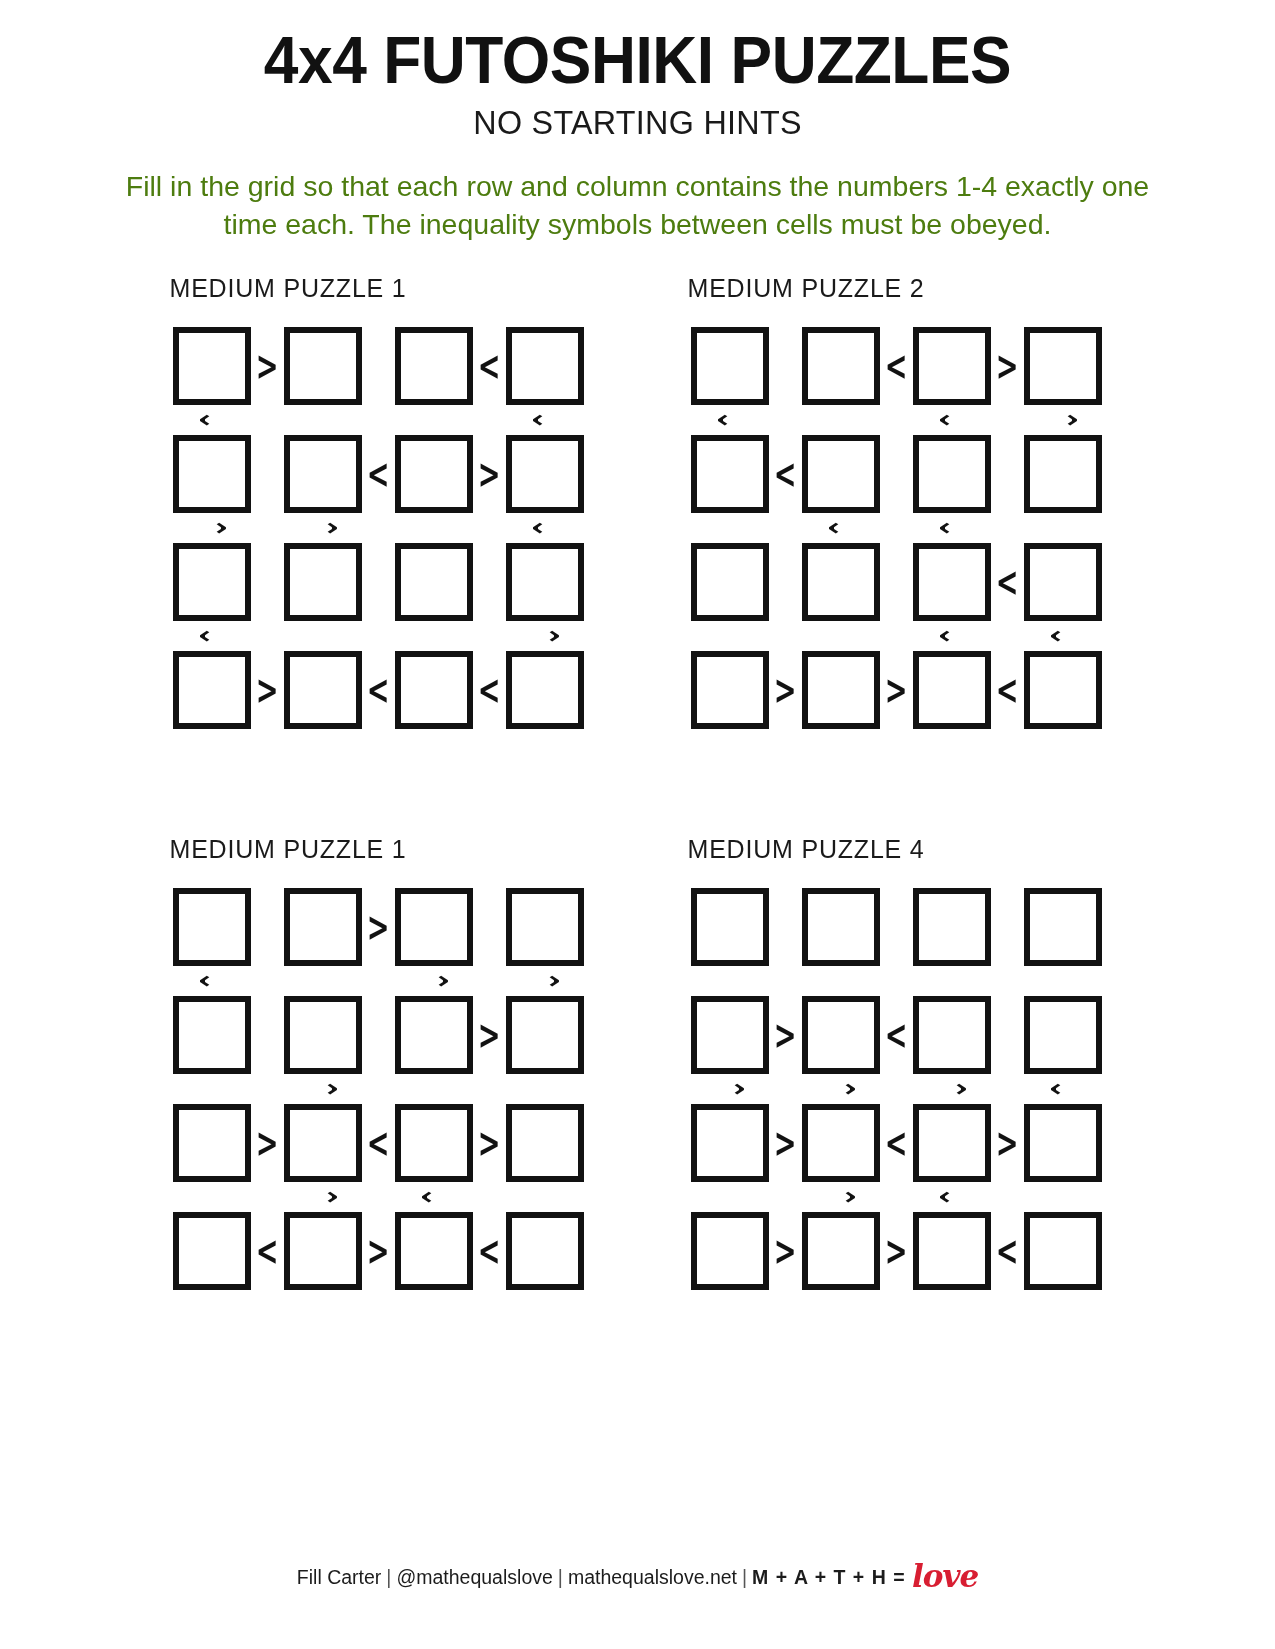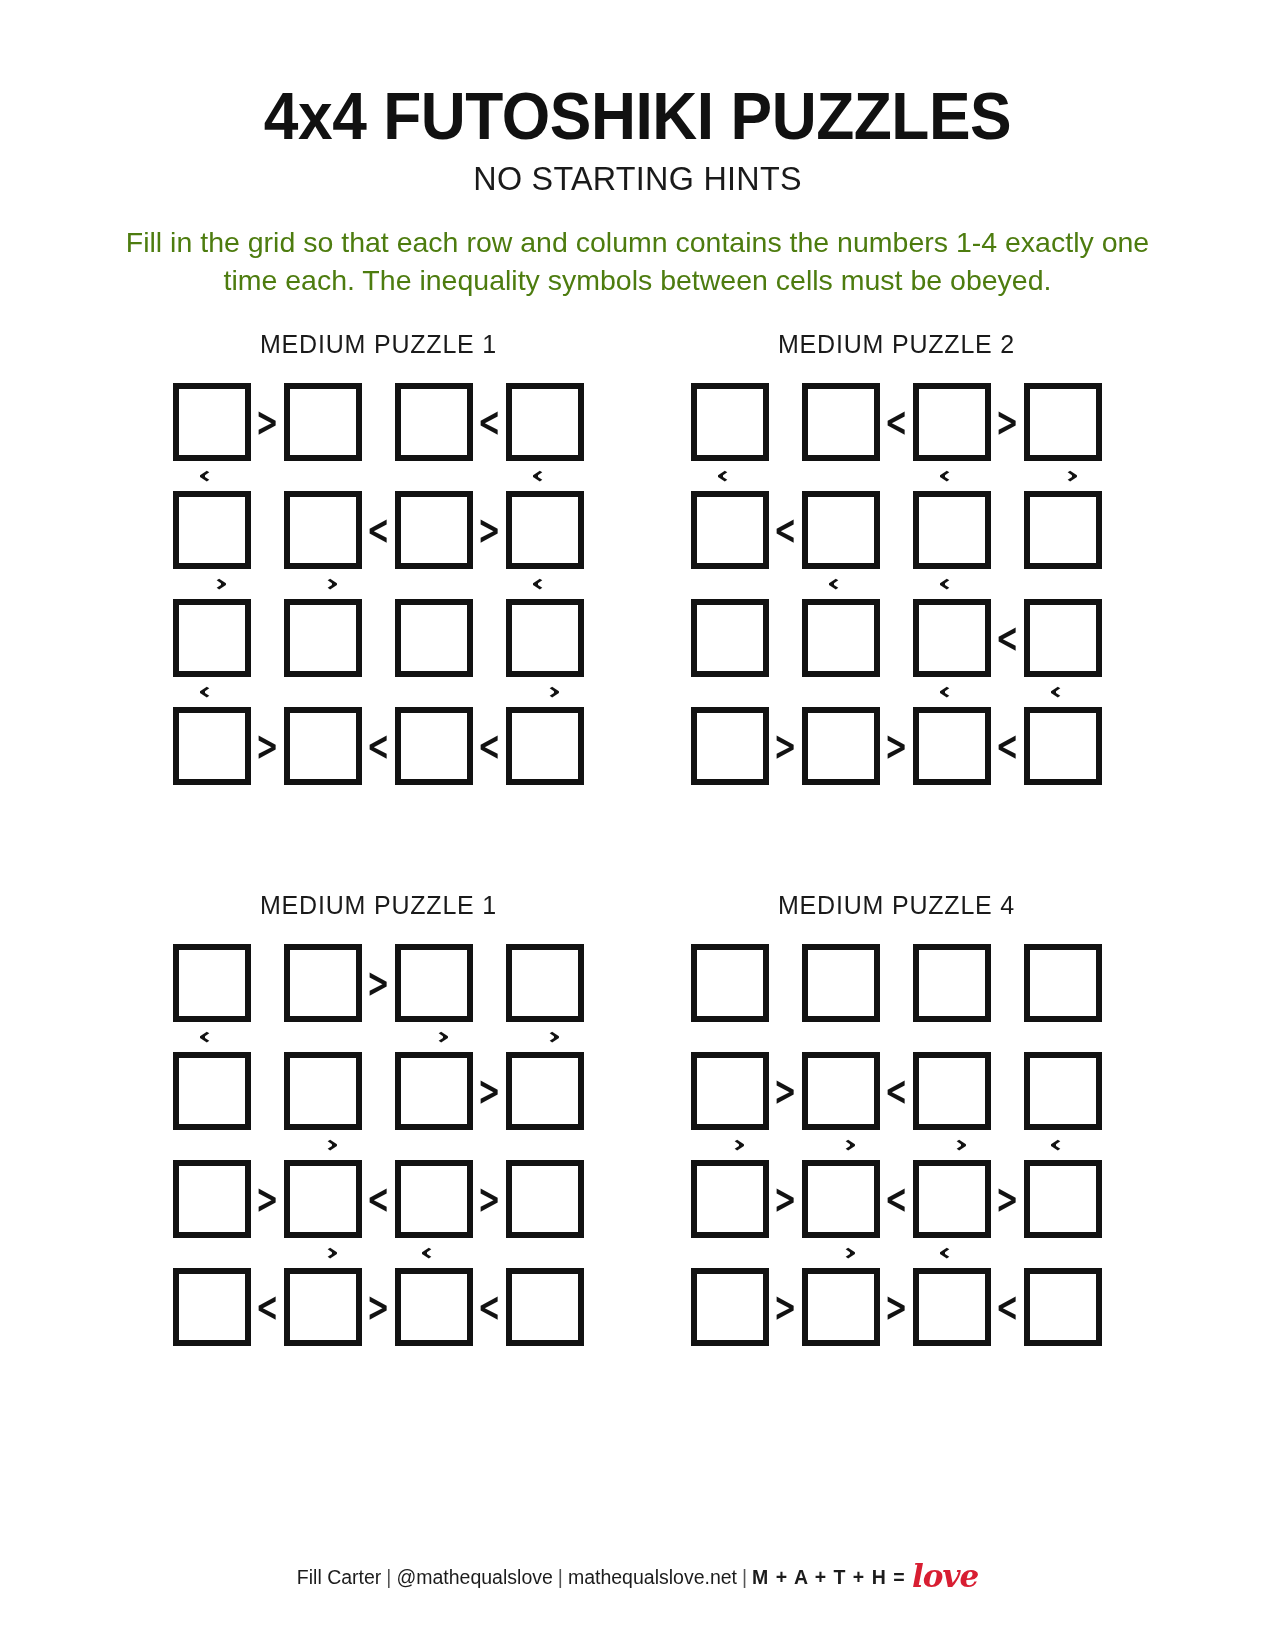--- a/index.html
+++ b/index.html
@@ -12,21 +12,21 @@
     overflow: hidden;
   }
   .page {
     position: relative;
     width: 1275px;
     height: 1649px;
     background: #ffffff;
   }
 
   
-  .header { padding-top: 82px; text-align: center; }
+  .header { padding-top: 26px; text-align: center; }
   .main-title {
     font-size: 67px;
     font-weight: 700;
     letter-spacing: -0.5px;
     line-height: 1.0;
     color: #111;
     transform: scaleX(0.93);
   }
   .subtitle {
     font-size: 34px;
@@ -54,21 +54,21 @@
     display: flex;
     justify-content: center;
     gap: 100px;
   }
   .puzzle-row.second { margin-top: 106px; }
 
   .puzzle {
     width: 418px;
   }
   .puzzle-title {
-    text-align: center;
+    text-align: left;
     font-size: 25px;
     letter-spacing: 0.8px;
     color: #1a1a1a;
     margin-bottom: 24px;
     white-space: nowrap;
   }
 
   
   .grid {
     display: grid;

